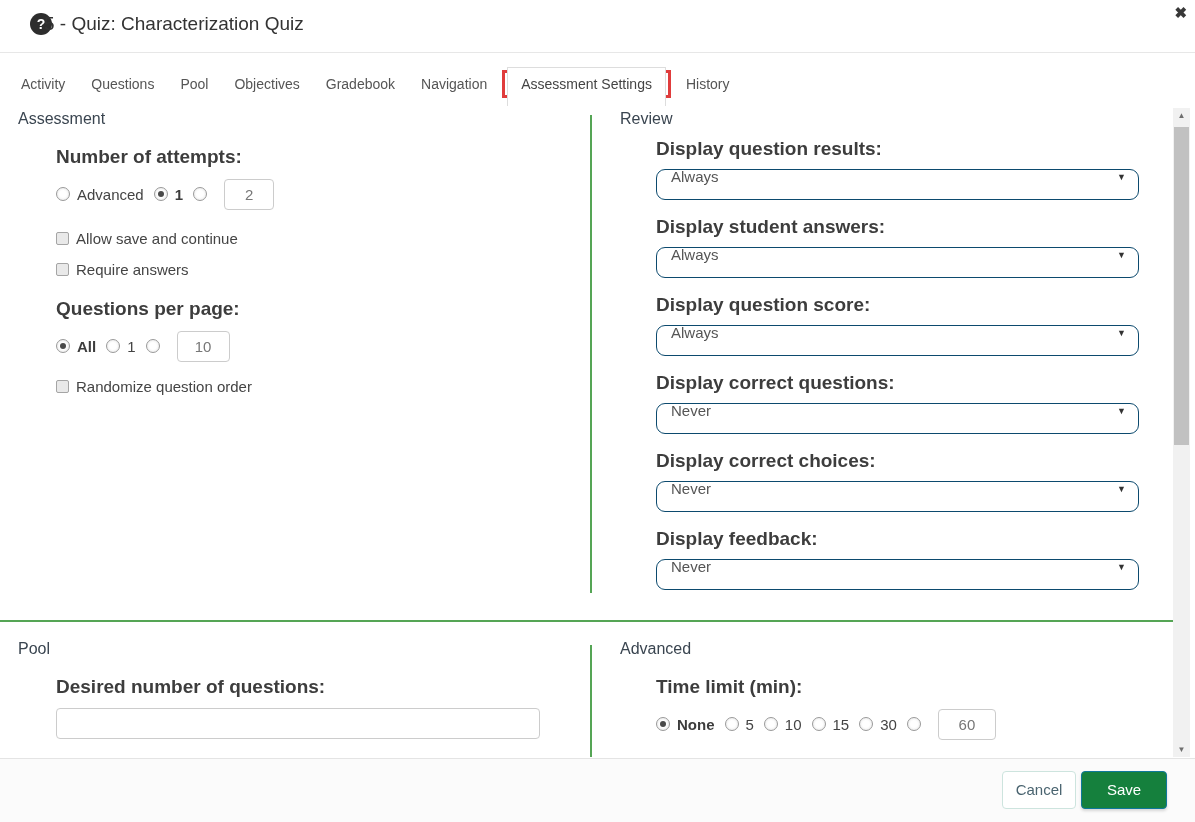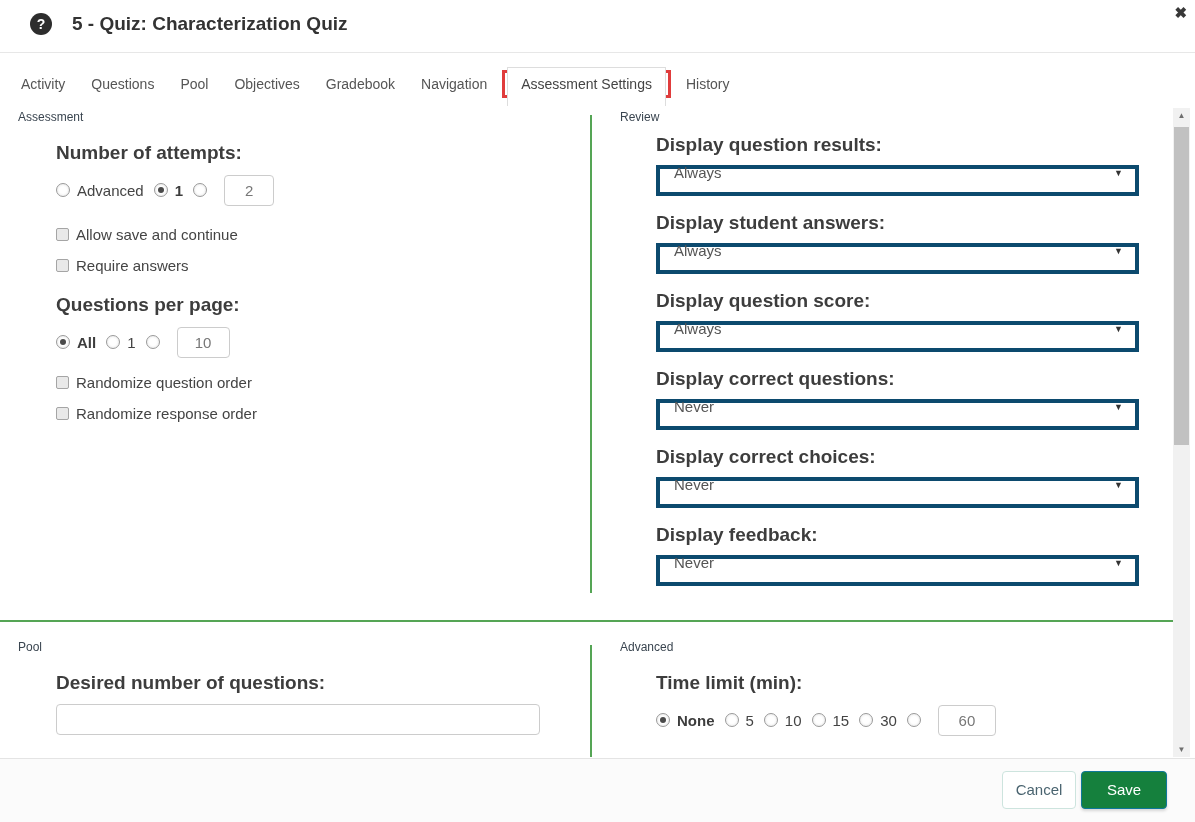--- a/index.html
+++ b/index.html
@@ -14,21 +14,21 @@
     position:absolute; top:0; left:0; width:1195px; height:53px;
     border-bottom:1px solid #e7e7e7; background:#fff;
   }
   .help-icon {
     position:absolute; left:30px; top:13px; width:22px; height:22px;
     background:#2d2d2d; color:#fff; border-radius:50%;
     font-size:14px; font-weight:bold; text-align:center; line-height:22px;
     cursor:pointer;
   }
   .dialog-title {
-    position:absolute; left:72px; top:13px; font-size:19px; font-weight:bold; color:#333;
+    position:absolute; left:44px; top:13px; font-size:19px; font-weight:normal; color:#333;
   }
   .close-x {
     position:absolute; right:8px; top:4px; font-size:15px; font-weight:bold;
     color:#383838; cursor:pointer;
   }
 
   
   .tabbar {
     position:absolute; top:60px; left:8px; width:1180px; height:48px;
     display:flex; align-items:center;
@@ -45,21 +45,21 @@
   }
 
   
   .content { position:absolute; top:106px; left:0; width:1195px; height:652px; background:#fff; }
 
   .vdivider { position:absolute; width:2px; background:#55a555; }
   .vdivider.top { left:590px; top:9px; height:478px; }
   .vdivider.bottom { left:590px; top:539px; height:112px; }
   .hdivider { position:absolute; top:514px; left:0; width:1174px; height:2px; background:#55a555; }
 
-  .section-heading { font-size:12px; color:#3a4550; font-weight:normal; }
+  .section-heading { font-size:16px; color:#3a4550; font-weight:normal; }
   .field-label { font-size:19px; font-weight:bold; color:#3d3d3d; }
 
   .sec-assessment { position:absolute; left:18px; top:4px; width:560px; }
   .sec-review     { position:absolute; left:620px; top:4px; width:553px; }
   .sec-pool       { position:absolute; left:18px; top:534px; width:560px; }
   .sec-advanced   { position:absolute; left:620px; top:534px; width:553px; }
 
   .indent { margin-left:38px; }
   .indent-r { margin-left:36px; }
 
@@ -89,21 +89,21 @@
   }
   .w50 { width:50px; } .w53 { width:53px; } .w58 { width:58px; }
 
   .text-input {
     width:484px; height:31px; border:1px solid #ccc; border-radius:4px;
     font-size:15px; color:#555; padding:0 10px; outline:none;
     font-family:"Liberation Sans", sans-serif;
   }
 
   .select {
-    width:483px; height:31px; border:4px solid #0c4a6e; border-radius:0;
+    width:483px; height:31px; border:1px solid #0c4a6e; border-radius:9px;
     display:flex; align-items:center; justify-content:space-between;
     padding:0 12px 16px 14px; cursor:pointer; background:#fff;
   }
   .select-value { font-size:15px; color:#555; }
   .select-arrow { font-size:9px; color:#333; }
 
   .review-group { margin-bottom:16px; }
   .review-group .field-label { margin-bottom:9px; }
 
   
@@ -213,24 +213,20 @@
           <span class="opt-label"></span>
         </label>
         <input class="num-input w53" value="10" style="">
       </div>
 
       <div style="margin-top:14px;">
         <label class="check-row">
           <span class="checkbox"></span>
           <span class="opt-label">Randomize question order</span>
         </label>
-        <label class="check-row">
-          <span class="checkbox"></span>
-          <span class="opt-label">Randomize response order</span>
-        </label>
       </div>
     </div>
   </div>
 
   <div class="sec-review">
     <h2 class="section-heading">Review</h2>
     <div class="indent-r" style="margin-top:10px;">
 
       <div class="review-group">
         <div class="field-label">Display question results:</div>

